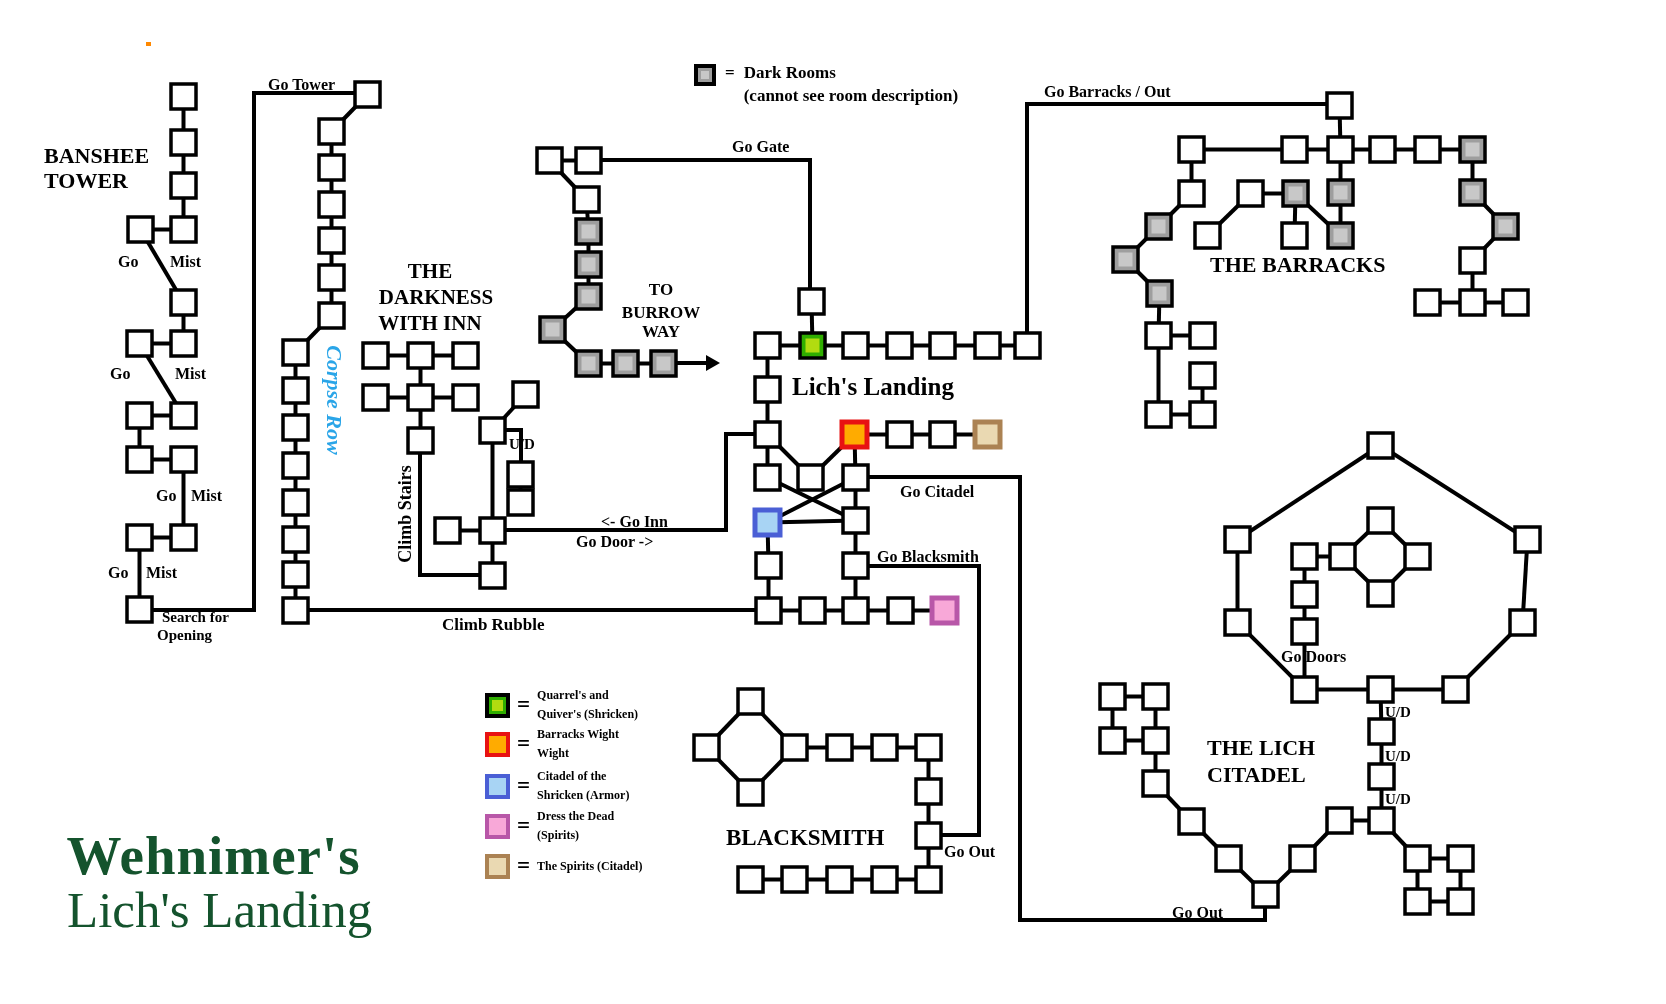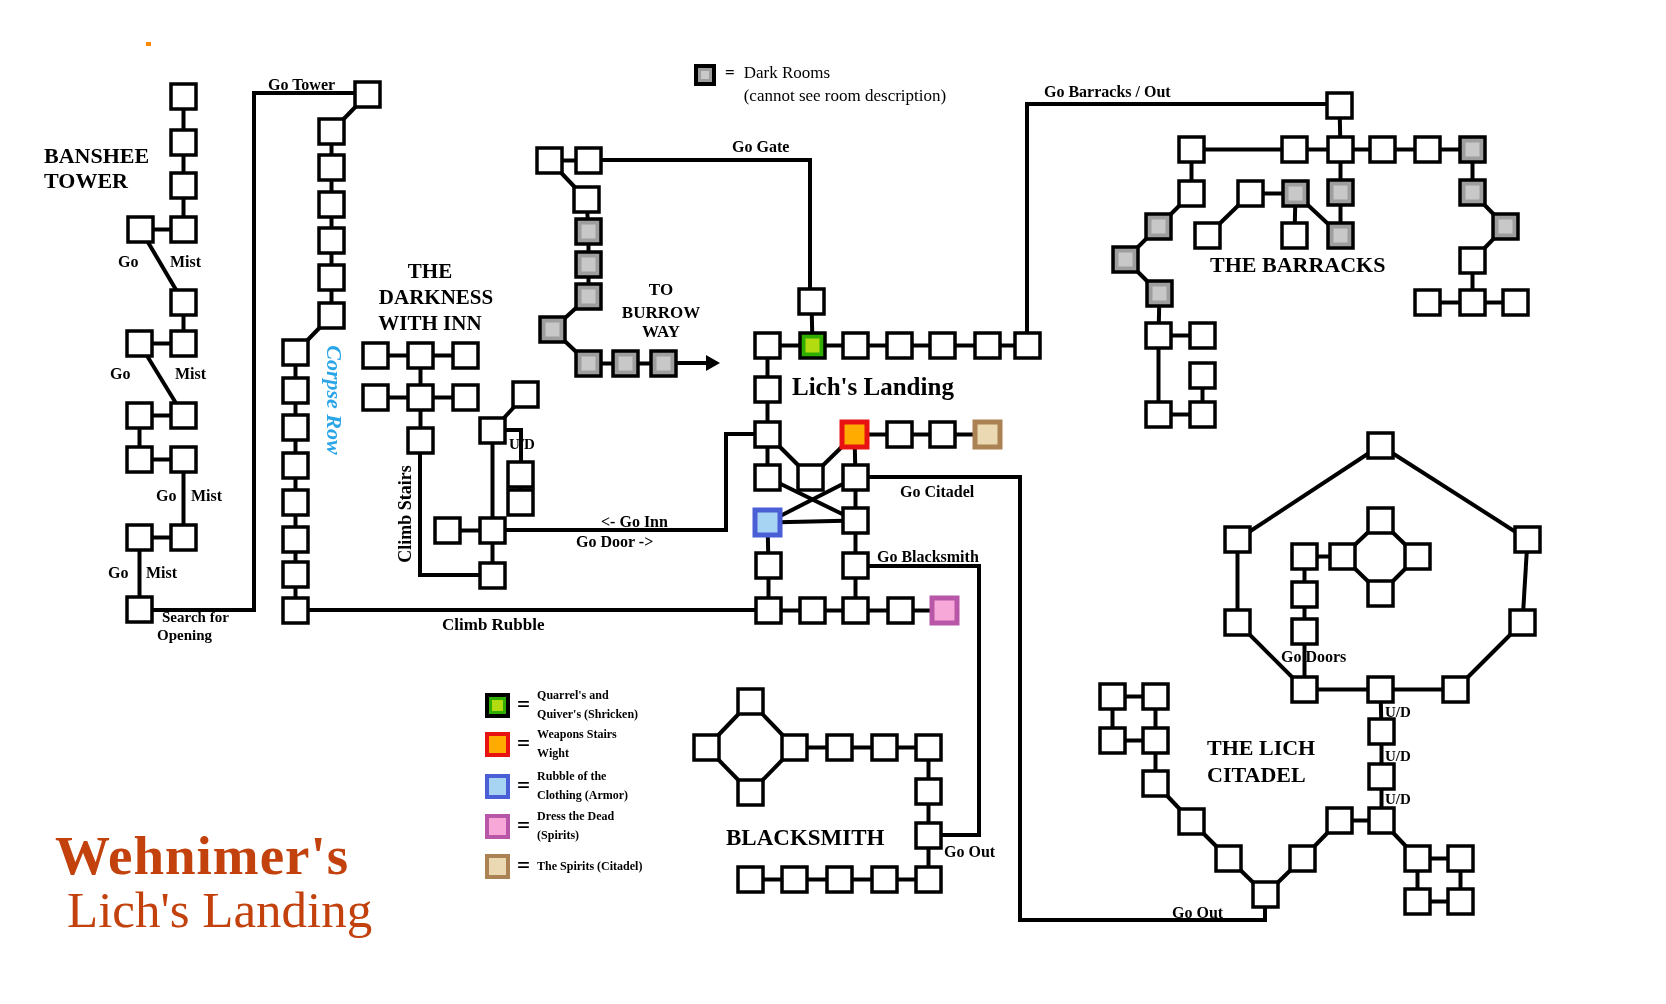--- a/index.html
+++ b/index.html
@@ -1,25 +1,25 @@
 <!DOCTYPE html>
 <html><head>
 <meta charset="utf-8">
 <style>
   html,body{margin:0;padding:0;background:#ffffff;font-family:"Liberation Serif","DejaVu Serif",serif;}
   #stage{position:relative;width:1666px;height:1004px;background:#ffffff;overflow:hidden;}
   #map-svg{position:absolute;left:0;top:0;}
   #map-svg text{font-family:"Liberation Serif","DejaVu Serif",serif;}
-  .title-block{position:absolute;left:55px;top:828px;color:#c2410c;}
+  .title-block{position:absolute;left:55px;top:828px;color:#14532d;text-align:center;}
   .title-line1{font-weight:bold;font-size:55px;line-height:1.02;letter-spacing:1px;}
   .title-line2{font-size:51px;line-height:1.02;margin-left:12px;}
   .dark-legend{position:absolute;left:694px;top:61px;display:flex;gap:9px;align-items:flex-start;}
   .dl-sw{width:14px;height:14px;border:4px solid #000;background:#c8c8c8;box-shadow:inset 0 0 0 3px #9e9e9e;margin-top:3px;flex:none;}
   .dl-eq{font-weight:bold;font-size:17px;line-height:23px;}
-  .dl-text div{font-weight:normal;font-size:17px;line-height:23px;white-space:nowrap;}
+  .dl-text div{font-weight:bold;font-size:17px;line-height:23px;white-space:nowrap;}
   .shop-row{position:absolute;left:485px;display:flex;align-items:center;height:42px;}
   .sw{width:17px;height:17px;border:4px solid #000;flex:none;}
   .sw-green{background:#b2dc10;box-shadow:inset 0 0 0 3px #2fae00;border-color:#000;}
   .sw-red{background:#ffab00;border-color:#e81212;}
   .sw-blue{background:#a8d4f4;border-color:#4a5fd5;}
   .sw-pink{background:#f8a8d8;border-color:#b857a8;}
   .sw-tan{background:#ead9b2;border-color:#ab8253;}
   .eq{font-weight:bold;font-size:23px;margin:0 7px 0 7px;}
   .shop-lines{font-weight:bold;font-size:12px;line-height:19px;white-space:nowrap;}
   #accent-dot{position:absolute;left:146px;top:42px;width:5px;height:4px;background:#ff8800;}
@@ -422,30 +422,30 @@
         <span class="eq">=</span>
         <div class="shop-lines">
           <div>Quarrel's and</div>
           <div>Quiver's (Shricken)</div>
         </div>
       </div>
       <div class="shop-row" style="top: 723px;">
         <div class="sw sw-red"></div>
         <span class="eq">=</span>
         <div class="shop-lines">
-          <div>Weapons Stairs</div>
+          <div>Barracks Wight</div>
           <div>Wight</div>
         </div>
       </div>
       <div class="shop-row" style="top: 765px;">
         <div class="sw sw-blue"></div>
         <span class="eq">=</span>
         <div class="shop-lines">
-          <div>Rubble of the</div>
-          <div>Clothing (Armor)</div>
+          <div>Citadel of the</div>
+          <div>Shricken (Armor)</div>
         </div>
       </div>
       <div class="shop-row" style="top: 805px;">
         <div class="sw sw-pink"></div>
         <span class="eq">=</span>
         <div class="shop-lines">
           <div>Dress the Dead</div>
           <div>(Spirits)</div>
         </div>
       </div>

